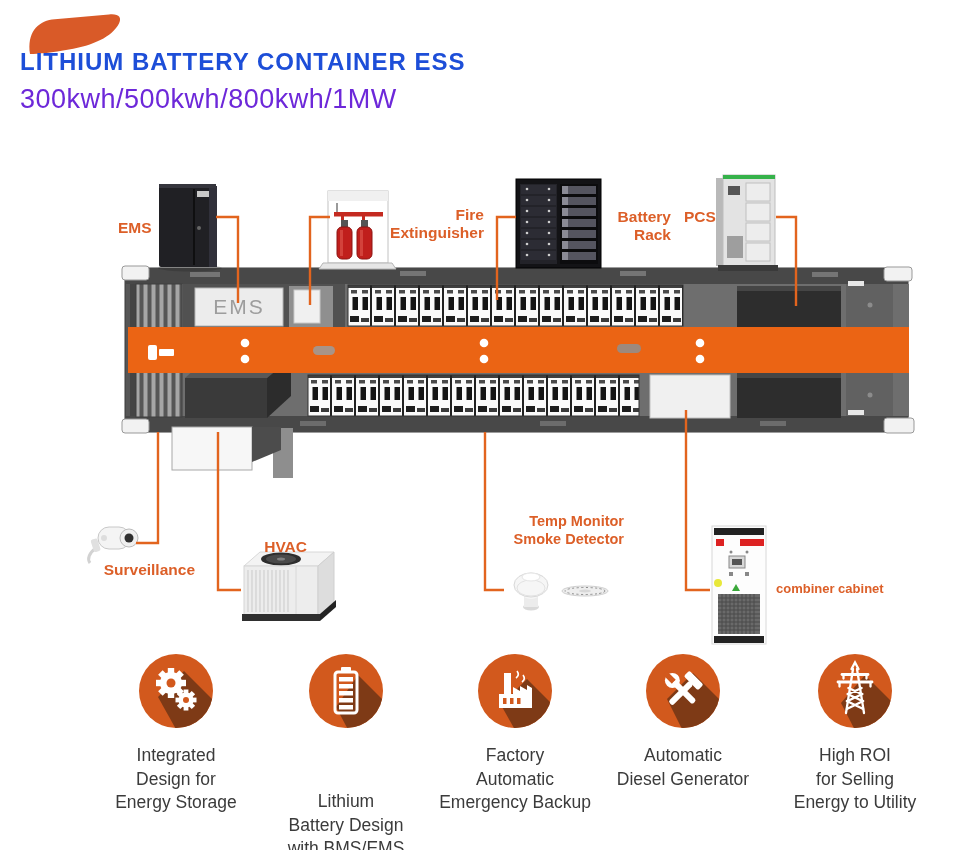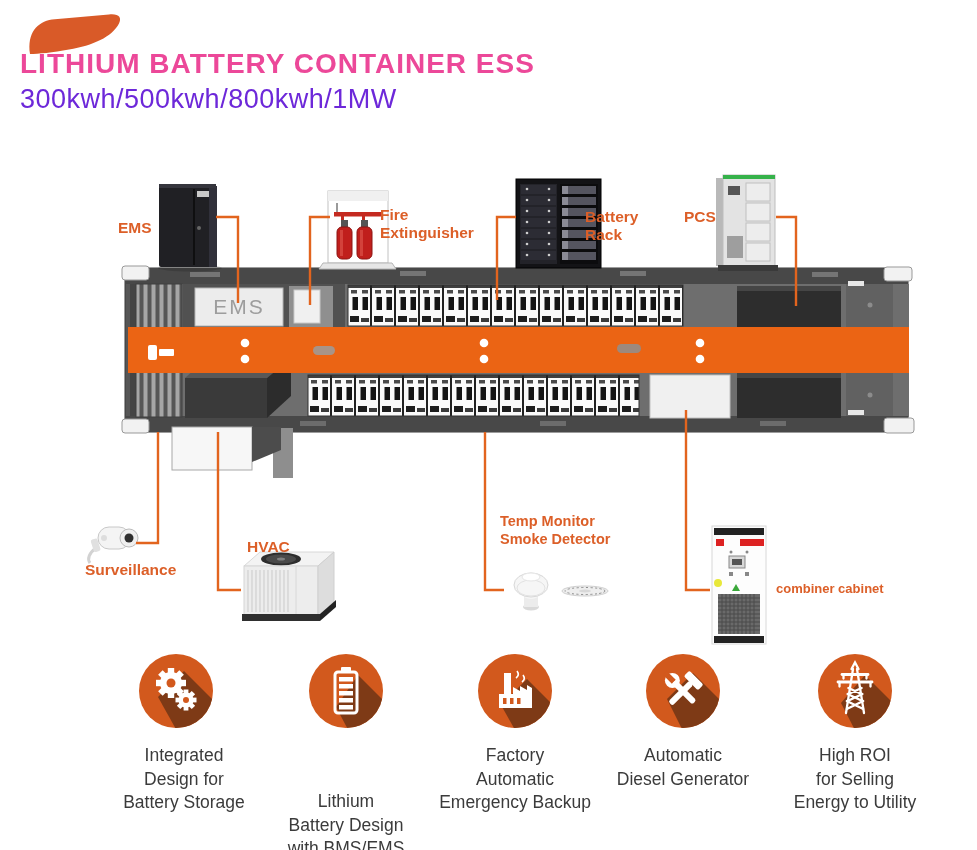--- a/index.html
+++ b/index.html
@@ -1,22 +1,22 @@
 <!DOCTYPE html>
 <html><head>
 <meta charset="utf-8">
 <style>
   html,body{margin:0;padding:0;background:#ffffff;}
   .stage{position:relative;width:977px;height:850px;background:#fff;overflow:hidden;
          font-family:"Liberation Sans",sans-serif;}
   .abs{position:absolute;}
-  .title{left:20px;top:48px;font-size:28px;font-weight:bold;color:#ec4899;letter-spacing:1px;}
+  .title{left:20px;top:48px;font-size:24px;font-weight:bold;color:#1d4ed8;letter-spacing:1px;}
   .subtitle{left:20px;top:84px;font-size:27px;font-weight:normal;color:#6d28d9;letter-spacing:0.5px;}
   .lbl{position:absolute;color:#DC5F28;font-weight:bold;font-size:15.5px;line-height:18px;}
-  .center{text-align:left;}
+  .center{text-align:right;}
   .ems-box-label{left:195px;top:295px;width:88px;text-align:center;font-size:21px;
                  color:#9d9d9d;letter-spacing:2px;}
   .feature-label{position:absolute;top:744px;width:200px;text-align:center;color:#3b3b3b;
                  font-size:17.5px;line-height:23.5px;font-weight:normal;}
   svg.art{position:absolute;left:0;top:0;}
 </style>
 </head>
 <body>
 
 <div class="stage">
@@ -396,24 +396,24 @@
 
   <div class="lbl center" style="left:500px;top:513px;width:124px;font-size:14.5px;line-height:17.5px;">
     <div>Temp Monitor</div>
     <div>Smoke Detector</div>
   </div>
 
   <div class="lbl" style="left:776px;top:580px;width:150px;font-size:13px;">combiner cabinet</div>
 
   <div class="abs ems-box-label">EMS</div>
 
-  <div class="feature-label" style="left:84px;">
+  <div class="feature-label" style="left:76px;">
     <div>Integrated</div>
     <div>Design for</div>
-    <div>Battery Storage</div>
+    <div>Energy Storage</div>
   </div>
   <div class="feature-label" style="left:246px;margin-top:46px;">
     <div>Lithium</div>
     <div>Battery Design</div>
     <div>with BMS/EMS</div>
   </div>
   <div class="feature-label" style="left:415px;">
     <div>Factory</div>
     <div>Automatic</div>
     <div>Emergency Backup</div>

